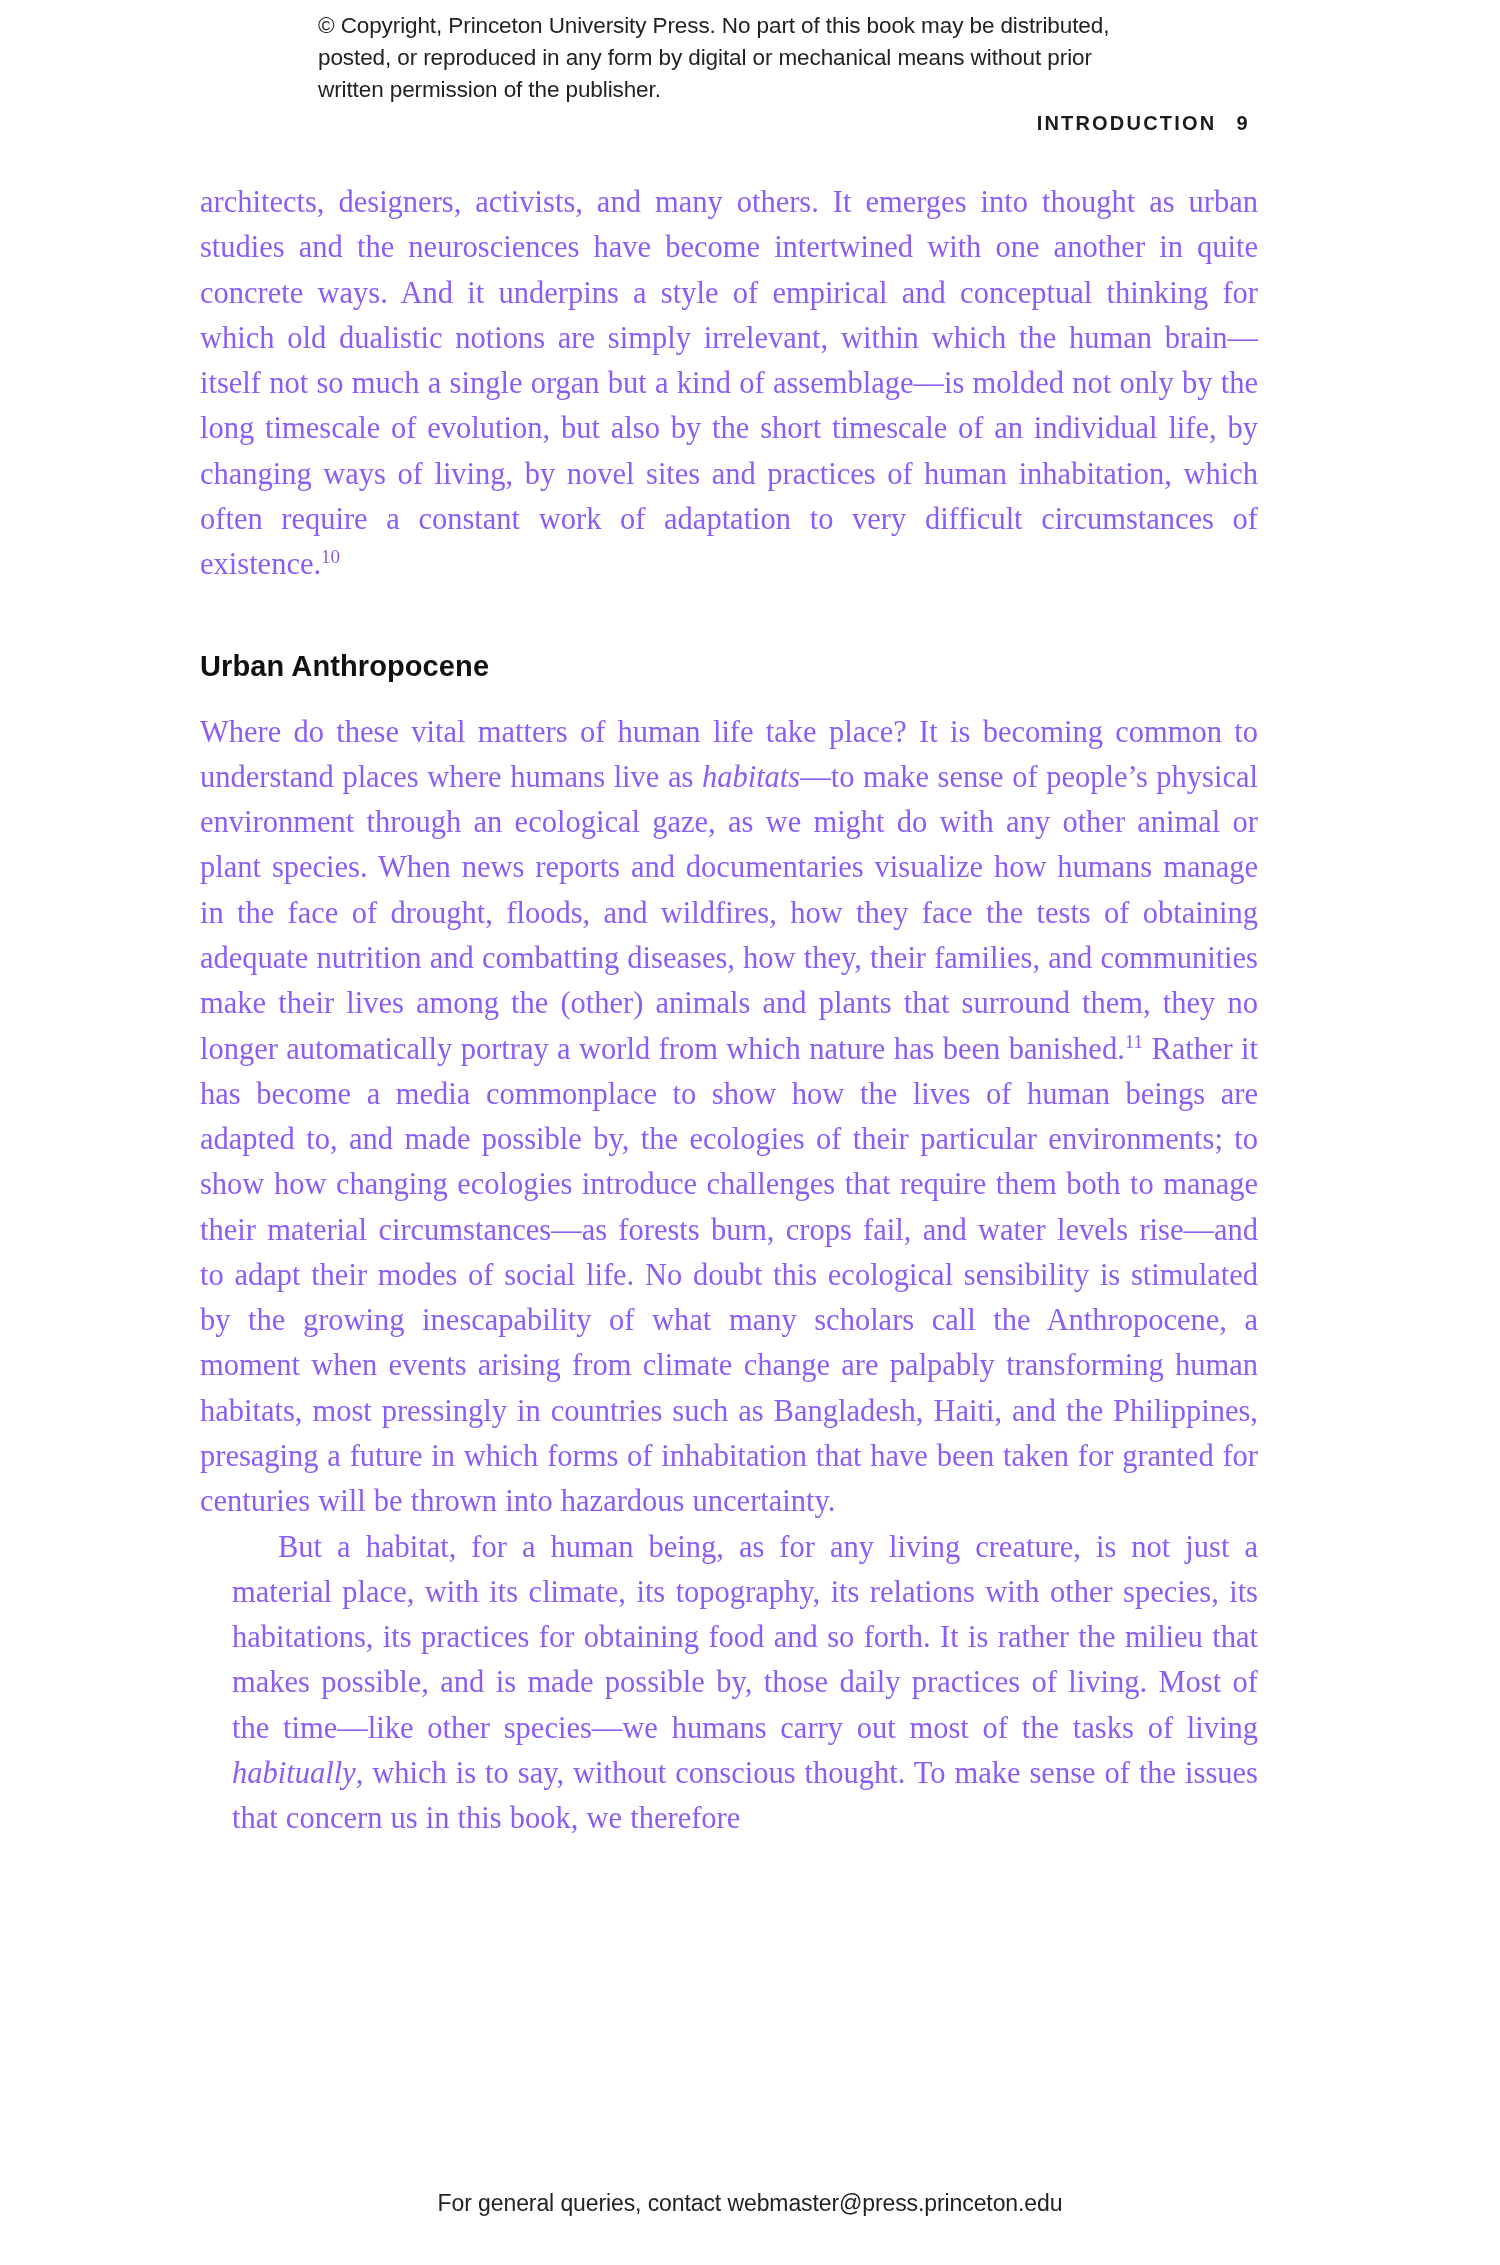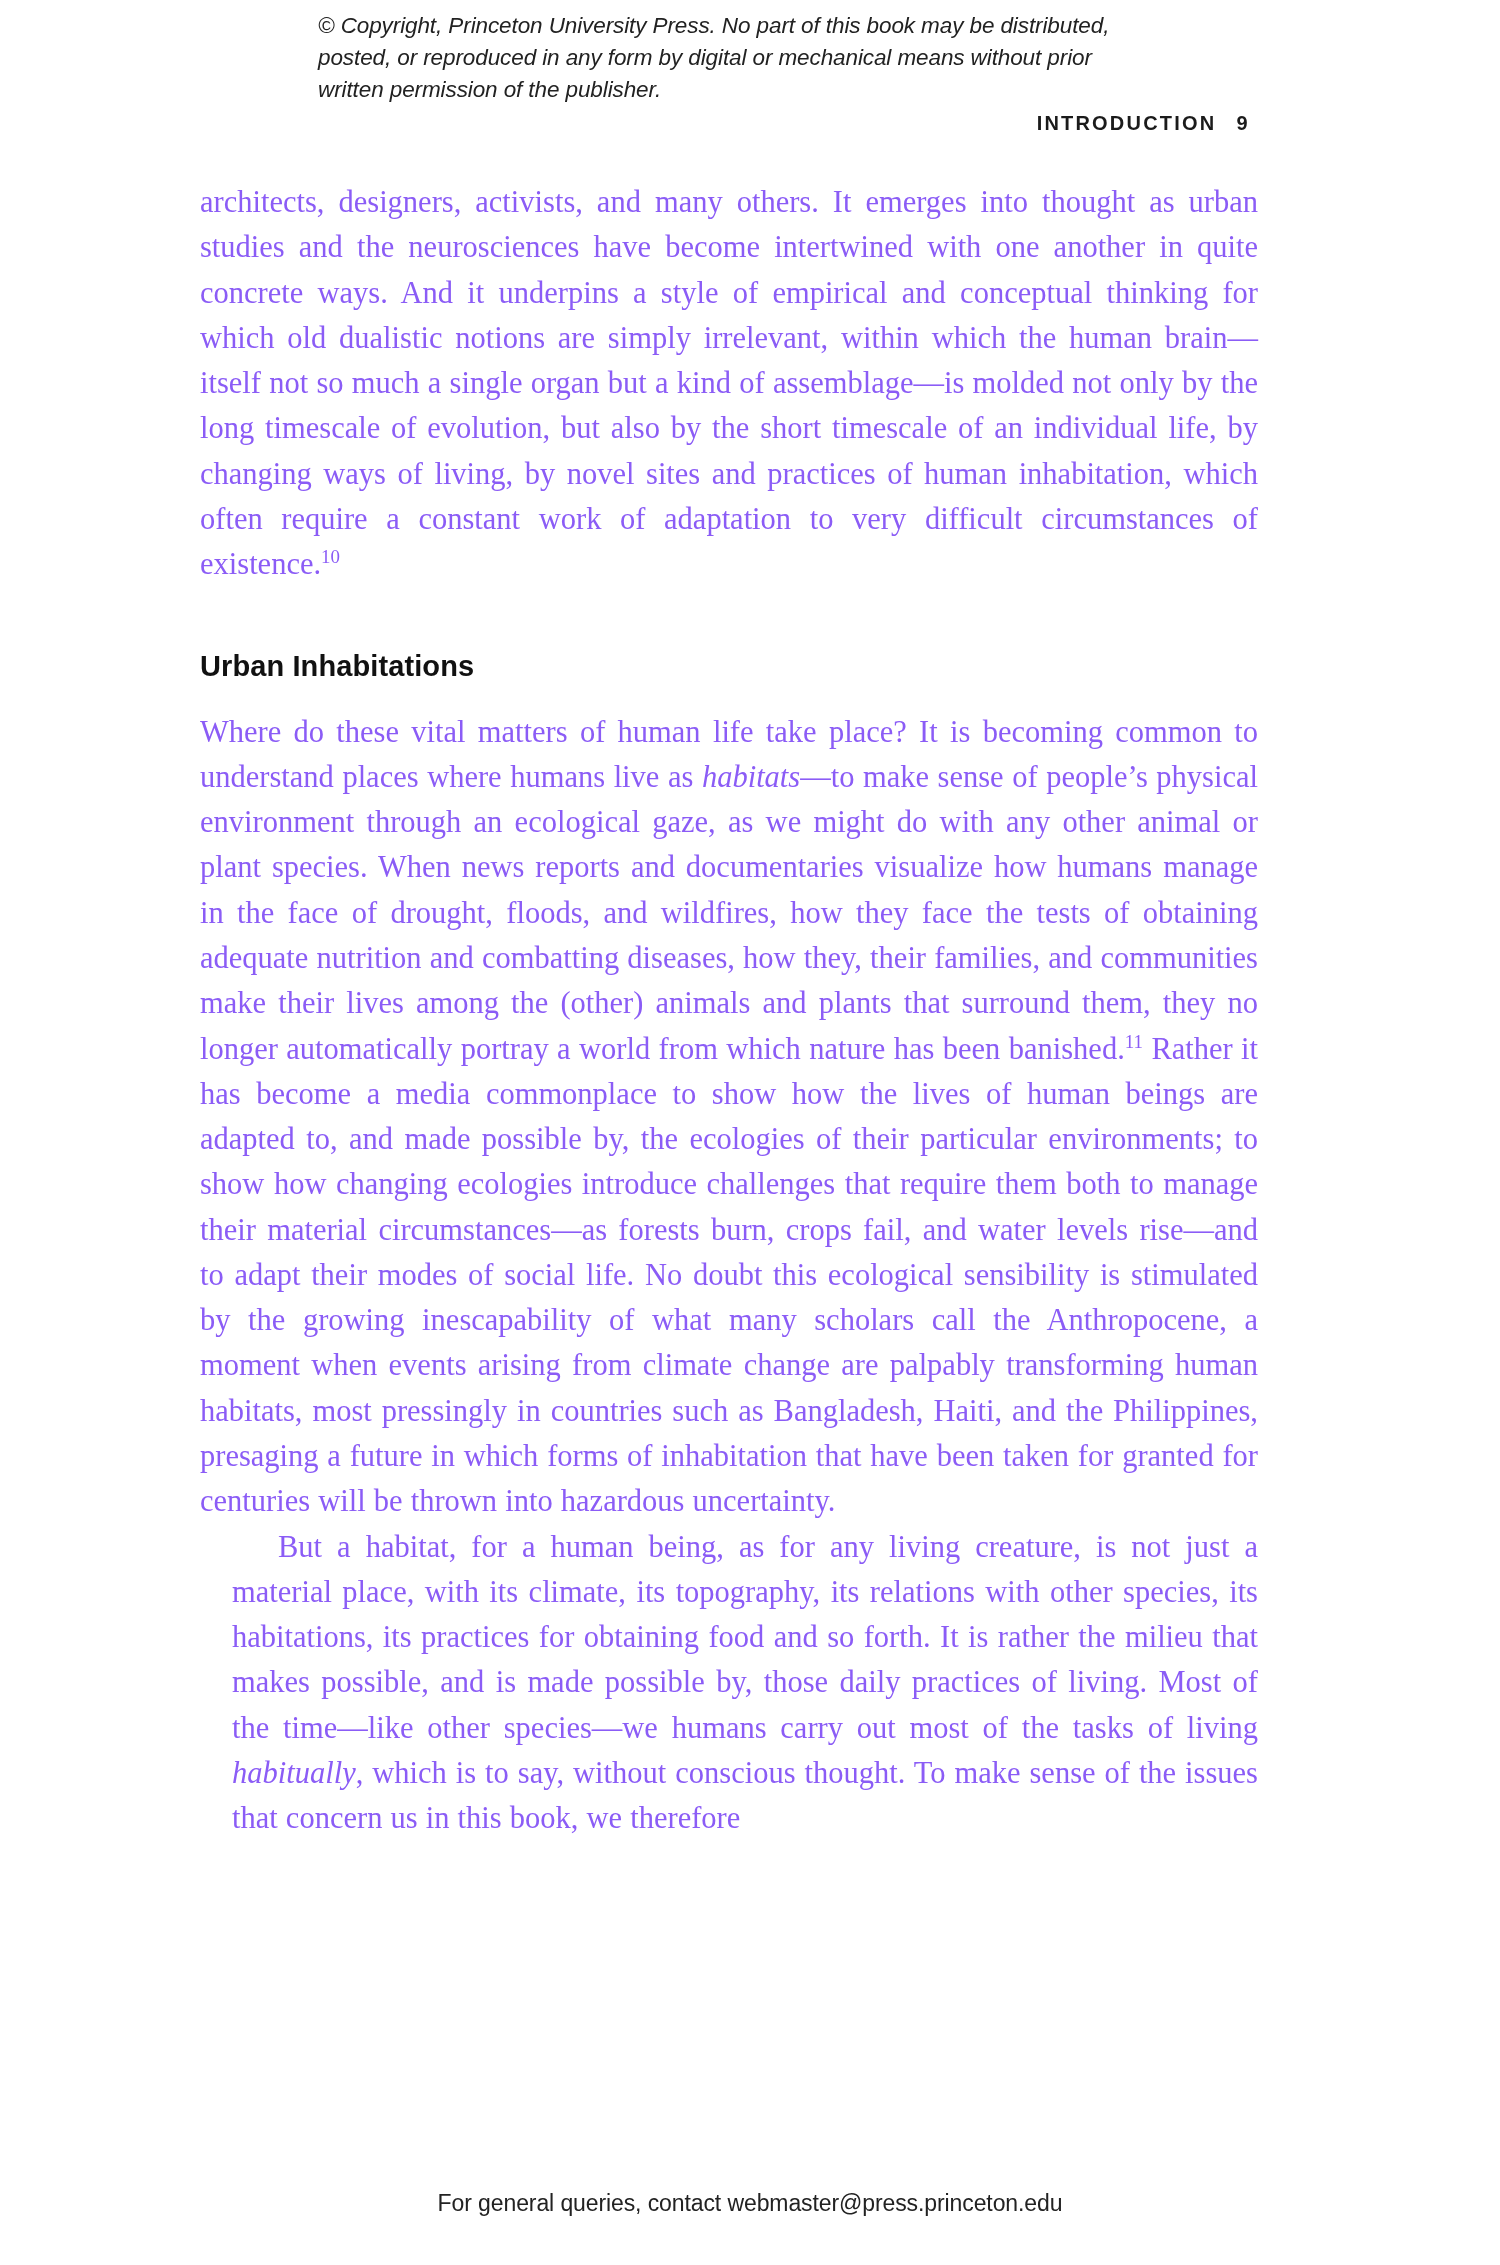--- a/index.html
+++ b/index.html
@@ -23,21 +23,20 @@
   .copyright-notice {
     position: absolute;
     top: 10px;
     left: 318px;
     width: 830px;
     font-family: "Liberation Sans", sans-serif;
     font-size: 22.5px;
     line-height: 1.42;
     color: #222222;
     letter-spacing: -0.1px;
-    font-style: italic;
   }
   .running-head {
     position: absolute;
     top: 112px;
     right: 252px;
     font-family: "Liberation Sans", sans-serif;
     font-size: 20px;
     font-weight: 600;
     letter-spacing: 2.2px;
     color: #1b1b1b;
@@ -105,21 +104,21 @@
   <div class="copyright-notice">© Copyright, Princeton University Press. No part of this book may be distributed, posted, or reproduced in any form by digital or mechanical means without prior written permission of the publisher.</div>
 
   <div class="running-head">
     <span>INTRODUCTION</span><span class="folio">9</span>
   </div>
 
   <div class="content">
 
     <p class="body"><span>architects, designers, activists, and many others. It emerges into thought as urban studies and the neurosciences have become intertwined with one another in quite concrete ways. And it underpins a style of empirical and conceptual thinking for which old dualistic notions are simply irrelevant, within which the human brain—itself not so much a single organ but a kind of assemblage—is molded not only by the long timescale of evolution, but also by the short timescale of an individual life, by changing ways of living, by novel sites and practices of human inhabitation, which often require a constant work of adaptation to very difficult circumstances of existence.</span><sup>10</sup></p>
 
-    <h2 class="section-head">Urban Inhabitations</h2>
+    <h2 class="section-head">Urban Anthropocene</h2>
 
     <p class="body"><span>Where do these vital matters of human life take place? It is becoming common to understand places where humans live as </span><em>habitats</em><span>—to make sense of people’s physical environment through an ecological gaze, as we might do with any other animal or plant species. When news reports and documentaries visualize how humans manage in the face of drought, floods, and wildfires, how they face the tests of obtaining adequate nutrition and combatting diseases, how they, their families, and communities make their lives among the (other) animals and plants that surround them, they no longer automatically portray a world from which nature has been banished.</span><sup>11</sup><span> Rather it has become a media commonplace to show how the lives of human beings are adapted to, and made possible by, the ecologies of their particular environments; to show how changing ecologies introduce challenges that require them both to manage their material circumstances—as forests burn, crops fail, and water levels rise—and to adapt their modes of social life. No doubt this ecological sensibility is stimulated by the growing inescapability of what many scholars call the Anthropocene, a moment when events arising from climate change are palpably transforming human habitats, most pressingly in countries such as Bangladesh, Haiti, and the Philippines, presaging a future in which forms of inhabitation that have been taken for granted for centuries will be thrown into hazardous uncertainty.</span></p>
 
     <p class="body indent"><span>But a habitat, for a human being, as for any living creature, is not just a material place, with its climate, its topography, its relations with other species, its habitations, its practices for obtaining food and so forth. It is rather the milieu that makes possible, and is made possible by, those daily practices of living. Most of the time—like other species—we humans carry out most of the tasks of living </span><em>habitually</em><span>, which is to say, without conscious thought. To make sense of the issues that concern us in this book, we therefore</span></p>
 
   </div>
 
   <div class="footer-note">For general queries, contact webmaster@press.princeton.edu</div>
 
 </div>

